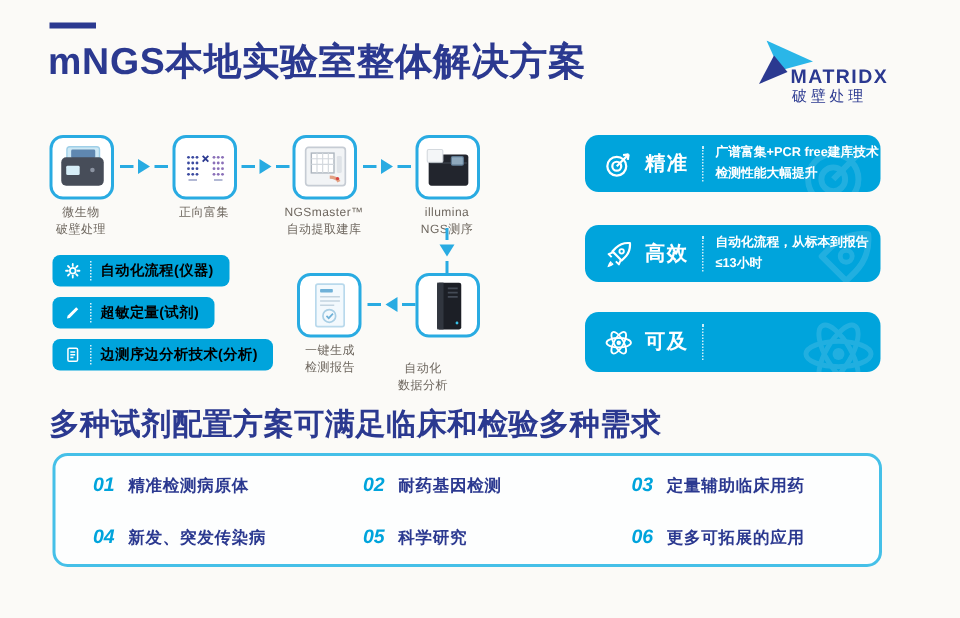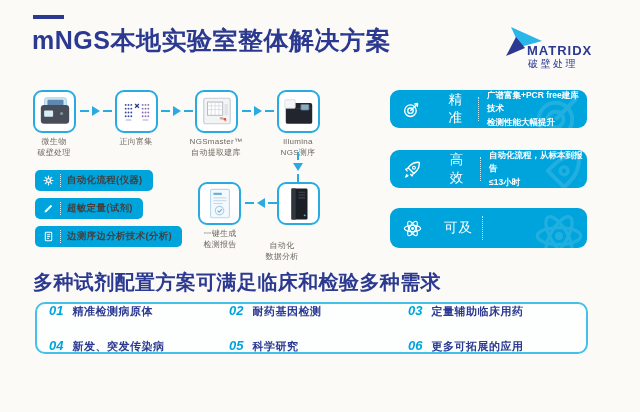--- a/index.html
+++ b/index.html
@@ -20,33 +20,33 @@
   .fbox { position:absolute; width:43px; height:43px; background:#fff; border:2px solid #29abe2; border-radius:9px; display:flex; align-items:center; justify-content:center; }
   .flabel { position:absolute; width:86px; text-align:center; font-size:8px; color:#6e675f; line-height:1.35; white-space:pre-line; letter-spacing:.3px; }
   .arrow-h { position:absolute; display:flex; align-items:center; gap:3px; }
   .arrow-v { position:absolute; display:flex; flex-direction:column; align-items:center; gap:3px; }
   .dash-h { display:block; width:9px; height:0; border-top:2px dashed #29abe2; }
   .dash-v { display:block; height:8px; width:0; border-left:2px dashed #29abe2; }
   .head-r { display:block; width:0; height:0; border-left:8px solid #29abe2; border-top:5px solid transparent; border-bottom:5px solid transparent; }
   .head-l { display:block; width:0; height:0; border-right:8px solid #29abe2; border-top:5px solid transparent; border-bottom:5px solid transparent; }
   .head-d { display:block; width:0; height:0; border-top:8px solid #29abe2; border-left:5px solid transparent; border-right:5px solid transparent; }
   
-  .pill { position:absolute; left:35px; height:21px; background:#00a4dc; border-radius:5px; display:inline-flex; align-items:center; padding:0 10px 0 8px; gap:6px; color:#404040; }
+  .pill { position:absolute; left:35px; height:21px; background:#00a4dc; border-radius:5px; display:inline-flex; align-items:center; padding:0 10px 0 8px; gap:6px; color:#000000; }
   .pill-divider { height:13px; border-left:1px dotted rgba(255,255,255,.85); }
   .pill-label { font-size:9.5px; font-weight:bold; white-space:nowrap; letter-spacing:.3px; }
   
   .card { position:absolute; left:390px; width:197px; background:#00a4dc; border-radius:9px; color:#fff; display:flex; align-items:center; padding-left:12px; overflow:hidden; }
-  .card-title { font-size:13.5px; font-weight:normal; margin-left:21px; letter-spacing:1px;text-align:center; }
+  .card-title { font-size:13.5px; font-weight:bold; margin-left:7px; letter-spacing:1px; }
   .card-divider { height:24px; border-left:1.5px dotted rgba(255,255,255,.8); margin:0 8px 0 9px; }
   .card-desc { font-size:8.5px; line-height:1.6; white-space:pre-line; font-weight:bold; position:relative; z-index:1; }
   .card-watermark { position:absolute; right:0px; bottom:-16px; opacity:.13; z-index:0; }
   
   .apps-title { position:absolute; left:33px; top:269px; font-size:20px; font-weight:bold; color:#2b3990; letter-spacing:.4px; }
-  .apps-box { position:absolute; left:35px; top:302px; width:553px; height:52px; background:#fdfefe; border:2px solid #45c0e8; border-radius:10px;
-              display:grid; grid-template-columns:180px 179px auto; row-gap:19px; align-content:center; padding-left:12px; }
+  .apps-box { position:absolute; left:35px; top:302px; width:553px; height:76px; background:#fdfefe; border:2px solid #45c0e8; border-radius:10px;
+              display:grid; grid-template-columns:180px 179px auto; row-gap:19px; align-content:center; padding-left:25px; }
   .app-item { display:flex; align-items:baseline; gap:9px; }
   .app-num { color:#00a4dc; font-size:13px; font-weight:bold; font-style:italic; }
   .app-text { color:#2b3990; font-size:11px; font-weight:bold; letter-spacing:.5px; white-space:nowrap; }
 </style>
 </head>
 <body>
 
 <div class="stage">
 
   <div class="title-tick"></div>

